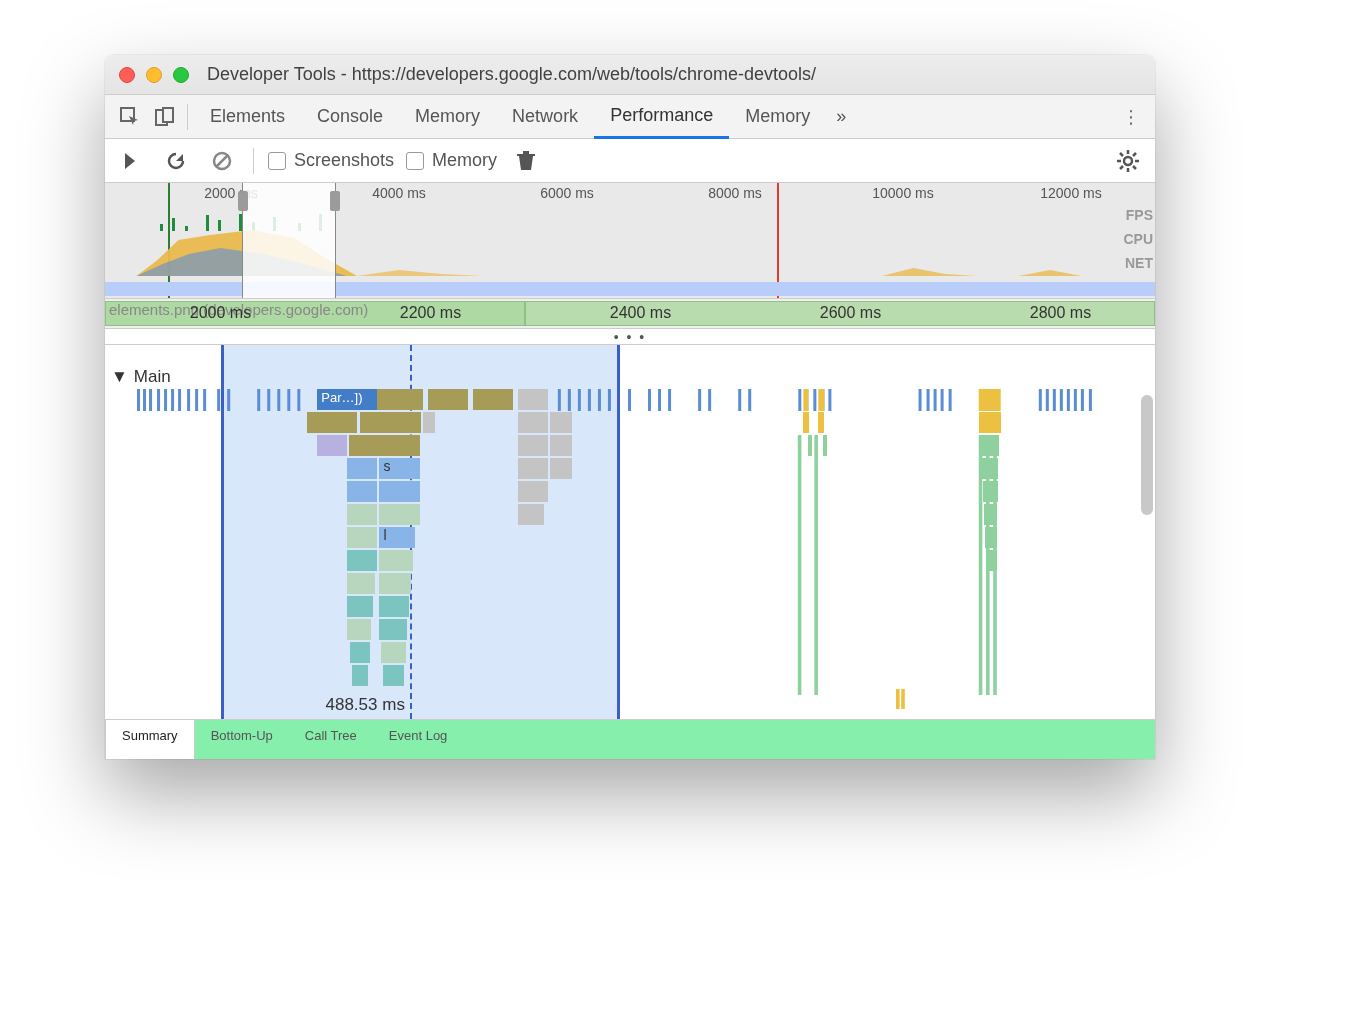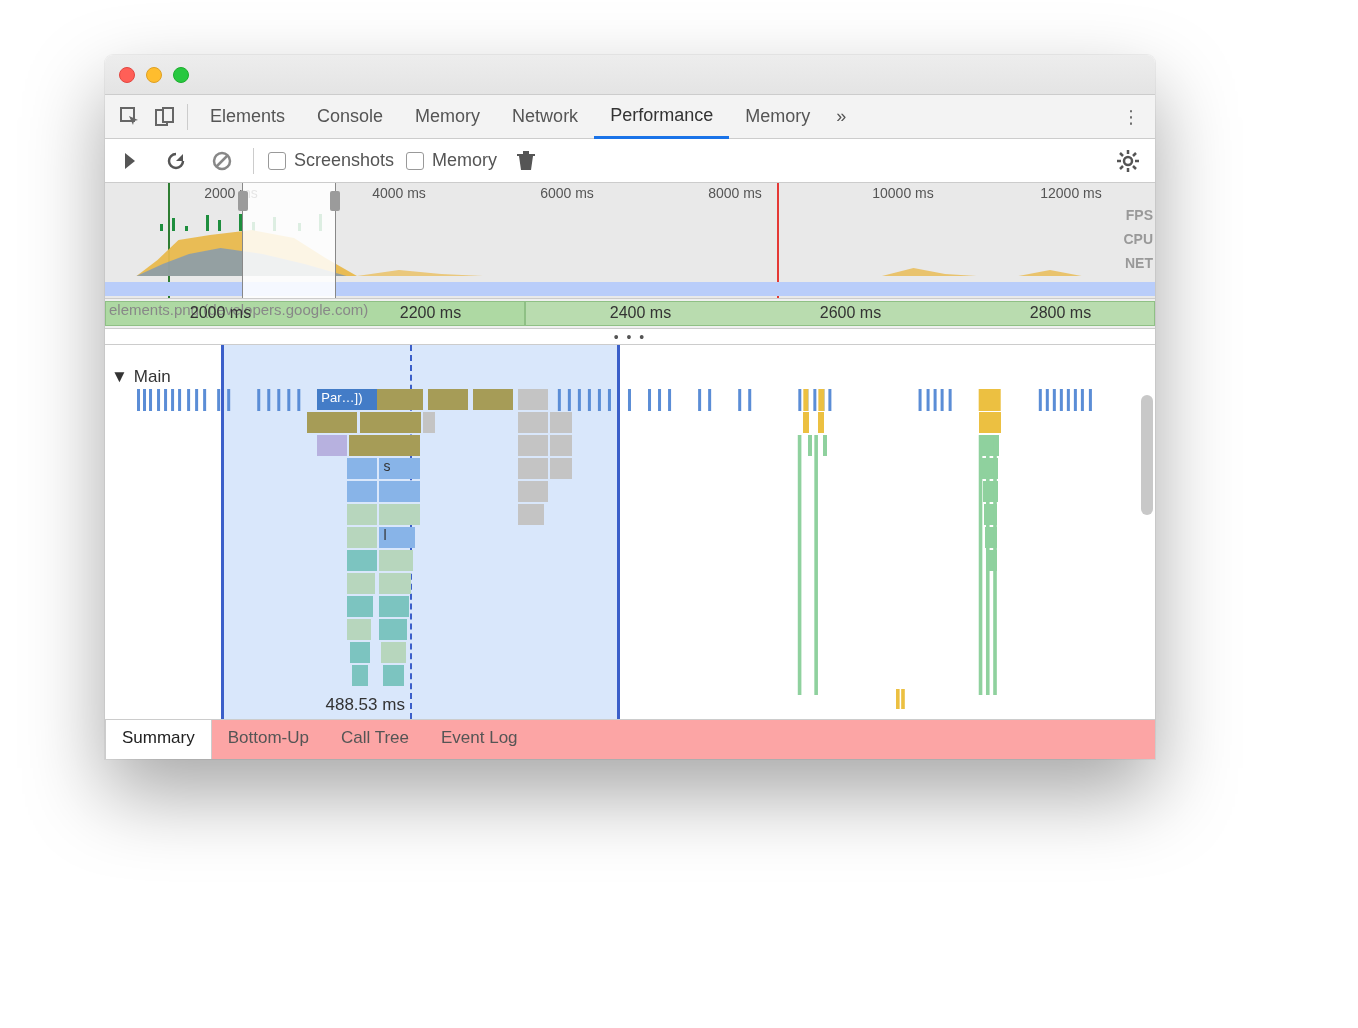--- a/index.html
+++ b/index.html
@@ -92,36 +92,37 @@
   .dashed { position:absolute; top:0; bottom:0; width:0; border-left:2px dashed #3b5fc9;}
   .sel-time { position:absolute; bottom:4px; font-size:17px; color:#333;}
   .flame { position:absolute; top:44px; bottom:0; left:0; right:16px;}
   .row { position:absolute; left:0; right:0; height:22px;margin-left:32px;}
   .b { position:absolute; top:0; bottom:1px;} .r1b{background:#437cc7;color:#fff;font-size:13px;padding:1px 4px;overflow:hidden;}
   .oliv{background:#a69c57;} .blue{background:#88b4e8;} .ltg{background:#b7d6bd;} .teal{background:#7cc4c0;}
   .pur{background:#b7b1df;} .yel{background:#ecc041;} .grn{background:#8fd19e;} .gray{background:#c4c4c4;}
   .flame .txt{ position:absolute; font-size:14px; color:#333;}
   .scrollbar { position:absolute; right:2px; top:50px; width:12px; height:120px; background:#c8c8c8; border-radius:6px;}
   
-  .btabs { height: 40px; background:#fca5a5; border-top:1px solid #ccc; display:flex; align-items:stretch; font-size:17px; color:#555;}
+  .btabs { height: 40px; background:#86efac; border-top:1px solid #ccc; display:flex; align-items:stretch; font-size:13px; color:#555;}
   .btab { padding: 8px 16px;}
   .btab.active { background:#fff; border:1px solid #ccc; border-bottom:none; color:#222; margin-top:-1px;}
   svg{display:block;}
 </style>
 </head>
 <body>
 
 <div class="window">
 
   <div class="titlebar">
     <div class="traffic">
       <div class="tl red"></div>
       <div class="tl yellow"></div>
       <div class="tl green"></div>
     </div>
+    <div class="title">Developer Tools - https://developers.google.com/web/tools/chrome-devtools/</div>
   </div>
 
   <div class="dtabs">
     <div class="iconbtn">
       <svg width="20" height="20" viewBox="0 0 20 20">
           <rect x="1" y="1" width="13" height="13" fill="none" stroke="#666" stroke-width="2"></rect>
           <path d="M9 9 L18 13 L14 14 L13 18 Z" fill="#666"></path>
         </svg>
     </div>
     <div class="iconbtn">

